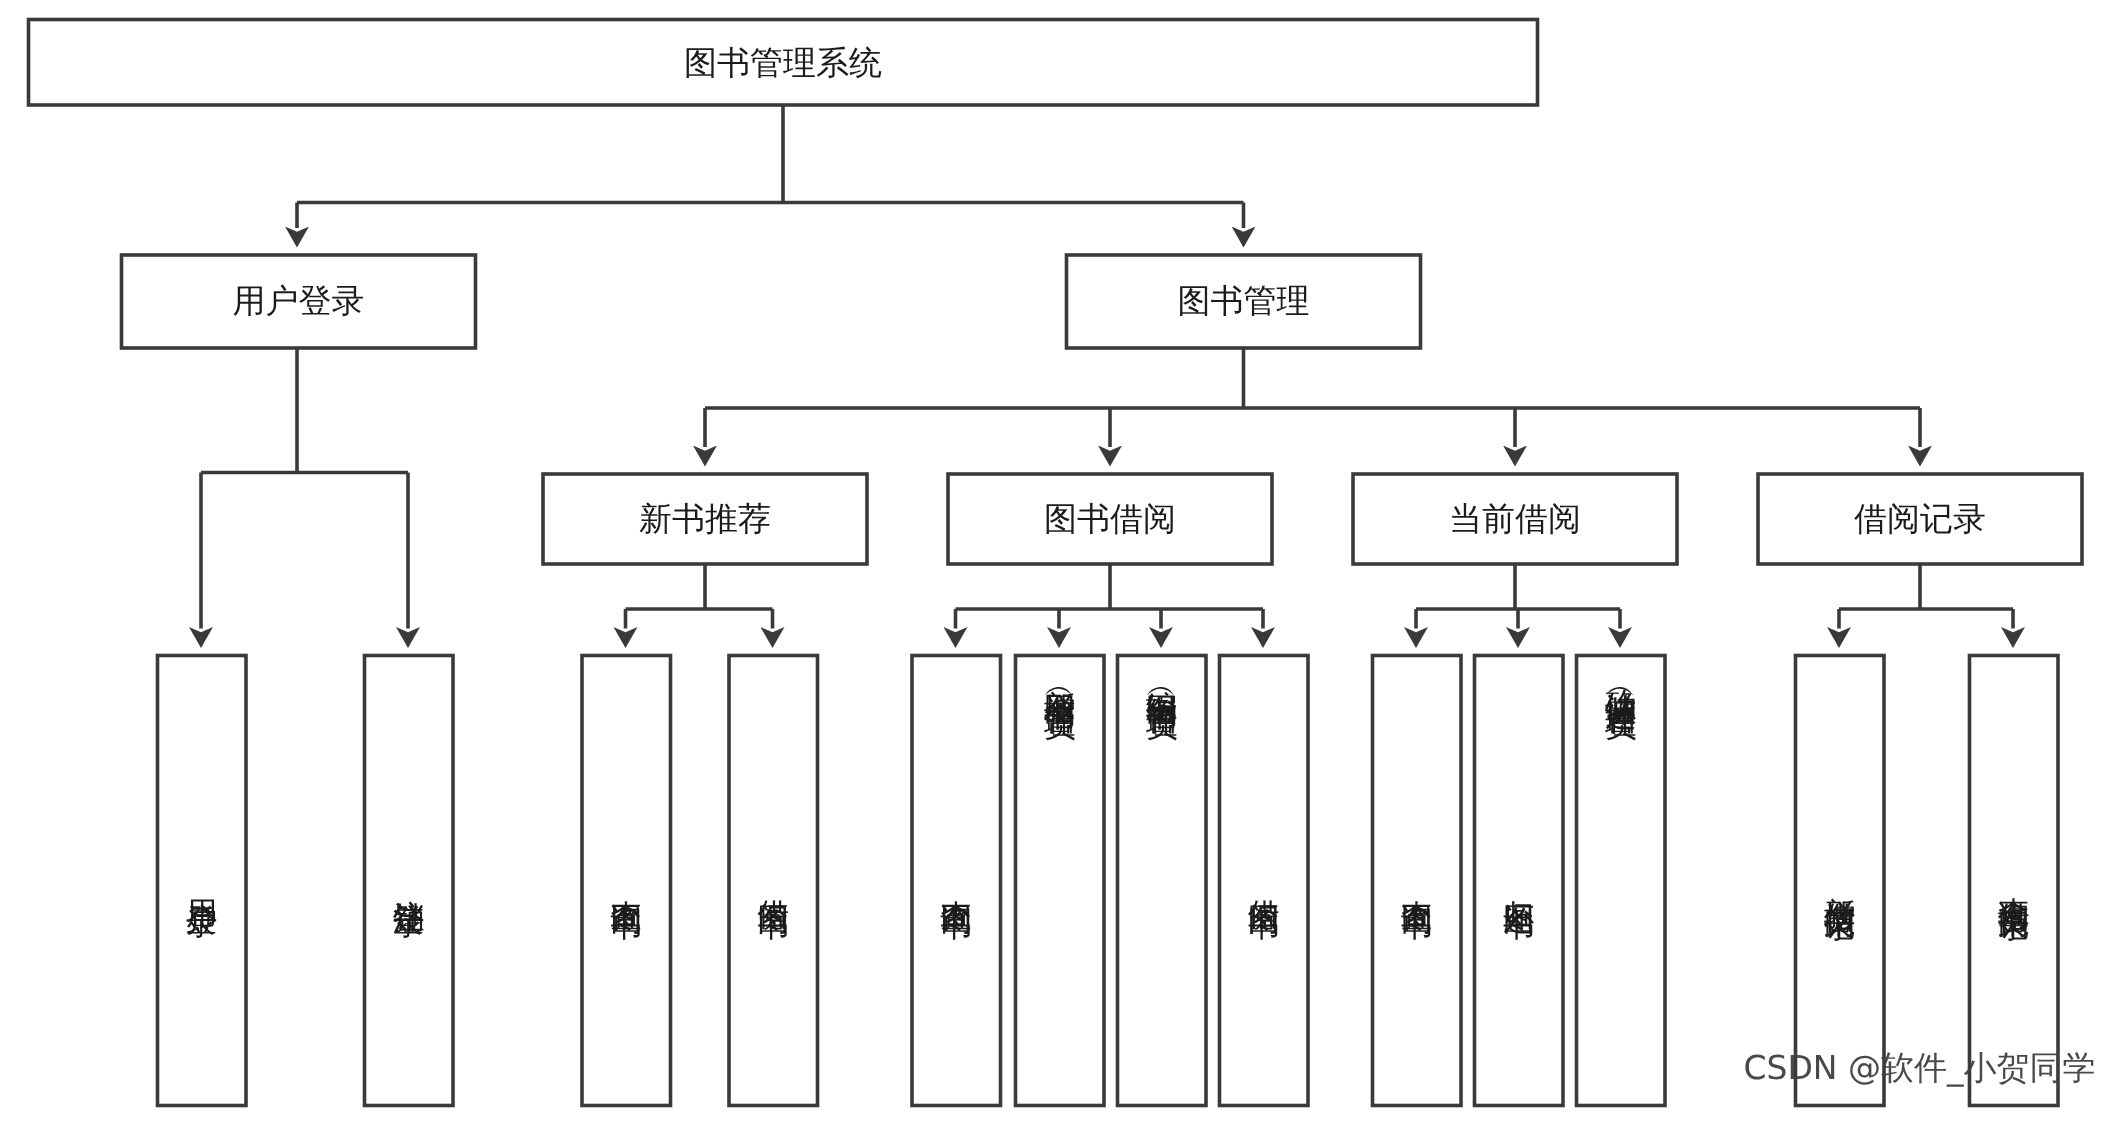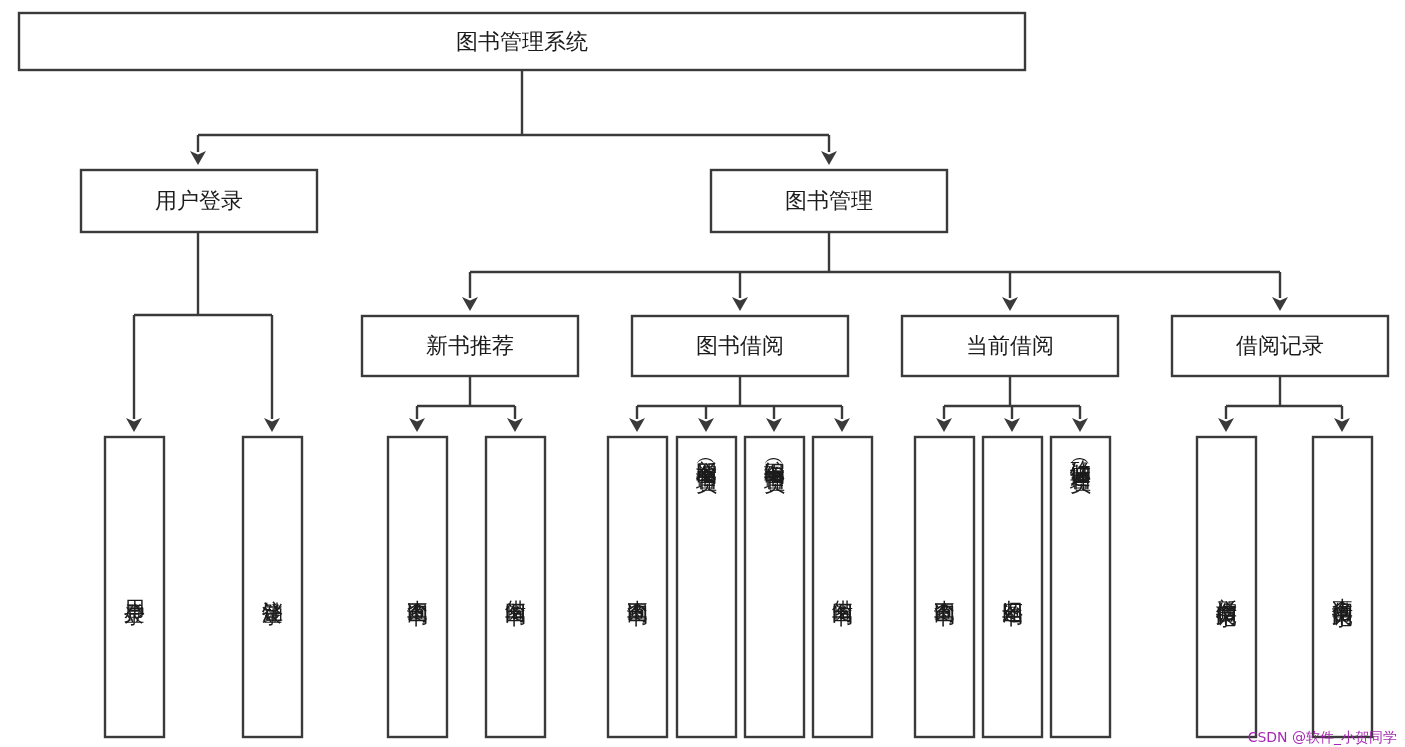--- a/index.html
+++ b/index.html
@@ -62,24 +62,24 @@
     display: flex;
     align-items: center;
     justify-content: center;
     text-align: center;
     white-space: nowrap;
     pointer-events: none;
   }
   .watermark {
     position: absolute;
     right: 8px;
-    bottom: 0;
-    font-family: "DejaVu Sans", "Liberation Sans", sans-serif;
-    font-size: 14px;
-    color: #a21caf;
+    bottom: 20px;
+    font-family: "DejaVu Sans", "Liberation Sans", sans-serif;
+    font-size: 22px;
+    color: #404040;
     opacity: 0.95;
     white-space: nowrap;
   }
 </style>
 </head>
 <body>
 
 <div id="diagram-root">
 
   <svg class="diagram-canvas" viewBox="0 0 1405 747">

